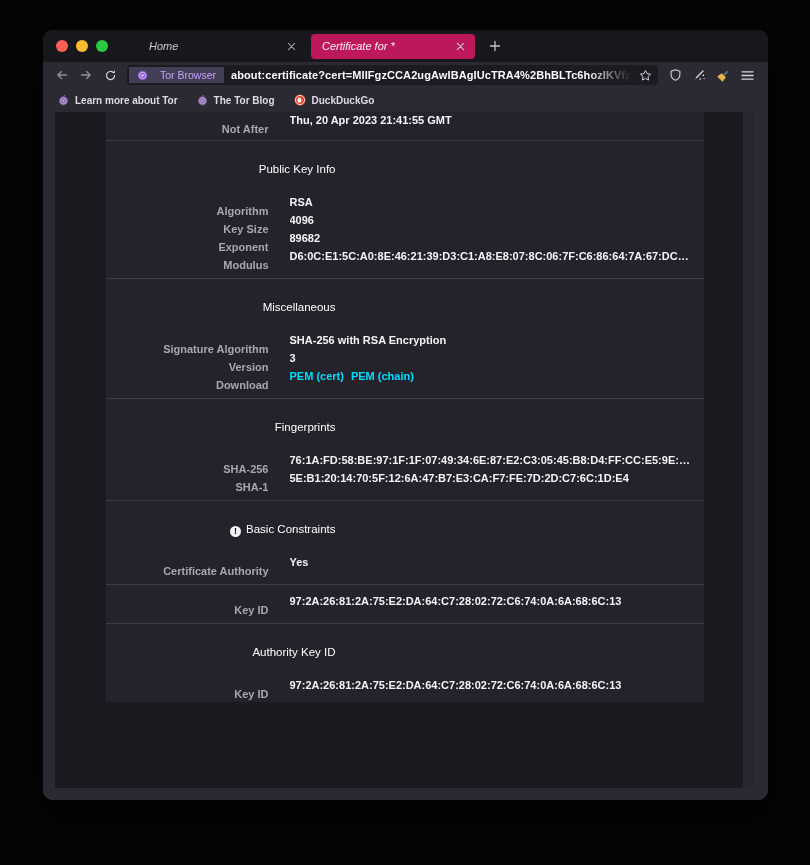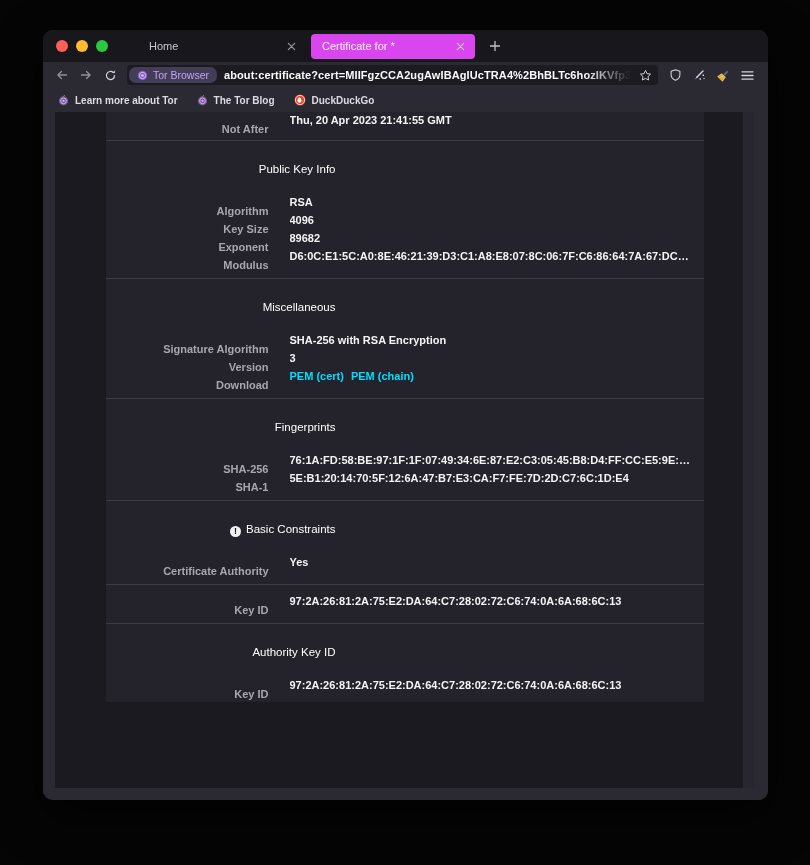--- a/index.html
+++ b/index.html
@@ -10,44 +10,44 @@
     font-family: "Liberation Sans", sans-serif;
     overflow: hidden;
   }
   .window {
     position: absolute; left: 43px; top: 30px;
     width: 725px; height: 770px;
     background: #2b2a33; border-radius: 10px; overflow: hidden;
     box-shadow: 0 18px 45px rgba(0,0,0,.65);
   }
   
-  .tabbar { height: 32px; background: #18171c; display: flex; align-items: center; }
+  .tabbar { height: 32px; background: #18171c; display: flex; align-items: center; font-style: italic; }
   .traffic { display: flex; gap: 8px; padding-left: 13px; align-items: center; }
   .light { width: 12px; height: 12px; border-radius: 50%; }
   .tabs { display: flex; align-items: center; height: 100%; margin-left: 22px; flex: 1; }
   .tab { display: flex; align-items: center; height: 25px; border-radius: 4px;
          font-size: 11px; color: #c8c7d0; }
   .tab.inactive { width: 176px; padding: 0 6px 0 19px; }
   .tab.active   { width: 164px; padding: 0 6px 0 11px; margin-left: 5px;
-                  background: #d946ef; color: #f3f3f6; }
+                  background: #be185d; color: #f3f3f6; }
   .tab-label { flex: 1; text-align: left; white-space: nowrap; overflow: hidden; }
   .tab-close { width: 18px; height: 18px; display: flex; align-items: center;
                justify-content: center; border-radius: 3px; }
   .newtab { width: 24px; height: 24px; margin-left: 8px; display: flex;
             align-items: center; justify-content: center; border-radius: 4px; }
   
   .toolbar { height: 26px; background: #2b2a33; display: flex; align-items: center;
              padding: 0 9px 0 7px; }
   .tbtn { width: 24px; height: 22px; display: flex; align-items: center;
           justify-content: center; border-radius: 3px; flex: none; }
   .urlbar { flex: 1; height: 20px; background: #1c1b22; border-radius: 4px;
             display: flex; align-items: center; padding: 0 3px 0 2px;
             margin: 0 5px 0 5px; min-width: 0; }
-  .chip { height: 16px; background: #433e56; border-radius: 7px; display: flex;
-          align-items: center; gap: 5px; padding: 0 8px; margin-right: 7px; flex: none; }
+  .chip { height: 16px; background: #433e56; border-radius: 0; display: flex;
+          align-items: center; gap: 12px; padding: 0 8px; margin-right: 7px; flex: none; }
   .chip-label { font-size: 10.5px; font-weight: 500; color: #c2a1f7; white-space: nowrap; }
   .url-text { font-size: 11px; font-weight: 600; color: #fbfbfe; white-space: nowrap;
               overflow: hidden; flex: 1; letter-spacing: .1px;
               -webkit-mask-image: linear-gradient(90deg,#000 88%,transparent 99%);
               mask-image: linear-gradient(90deg,#000 88%,transparent 99%); }
   .url-star { width: 20px; height: 18px; display:flex; align-items:center;
               justify-content:center; flex:none; }
   
   .bookmarks { height: 24px; background: #2b2a33; display: flex; align-items: center;
                gap: 19px; padding-left: 15px; }

